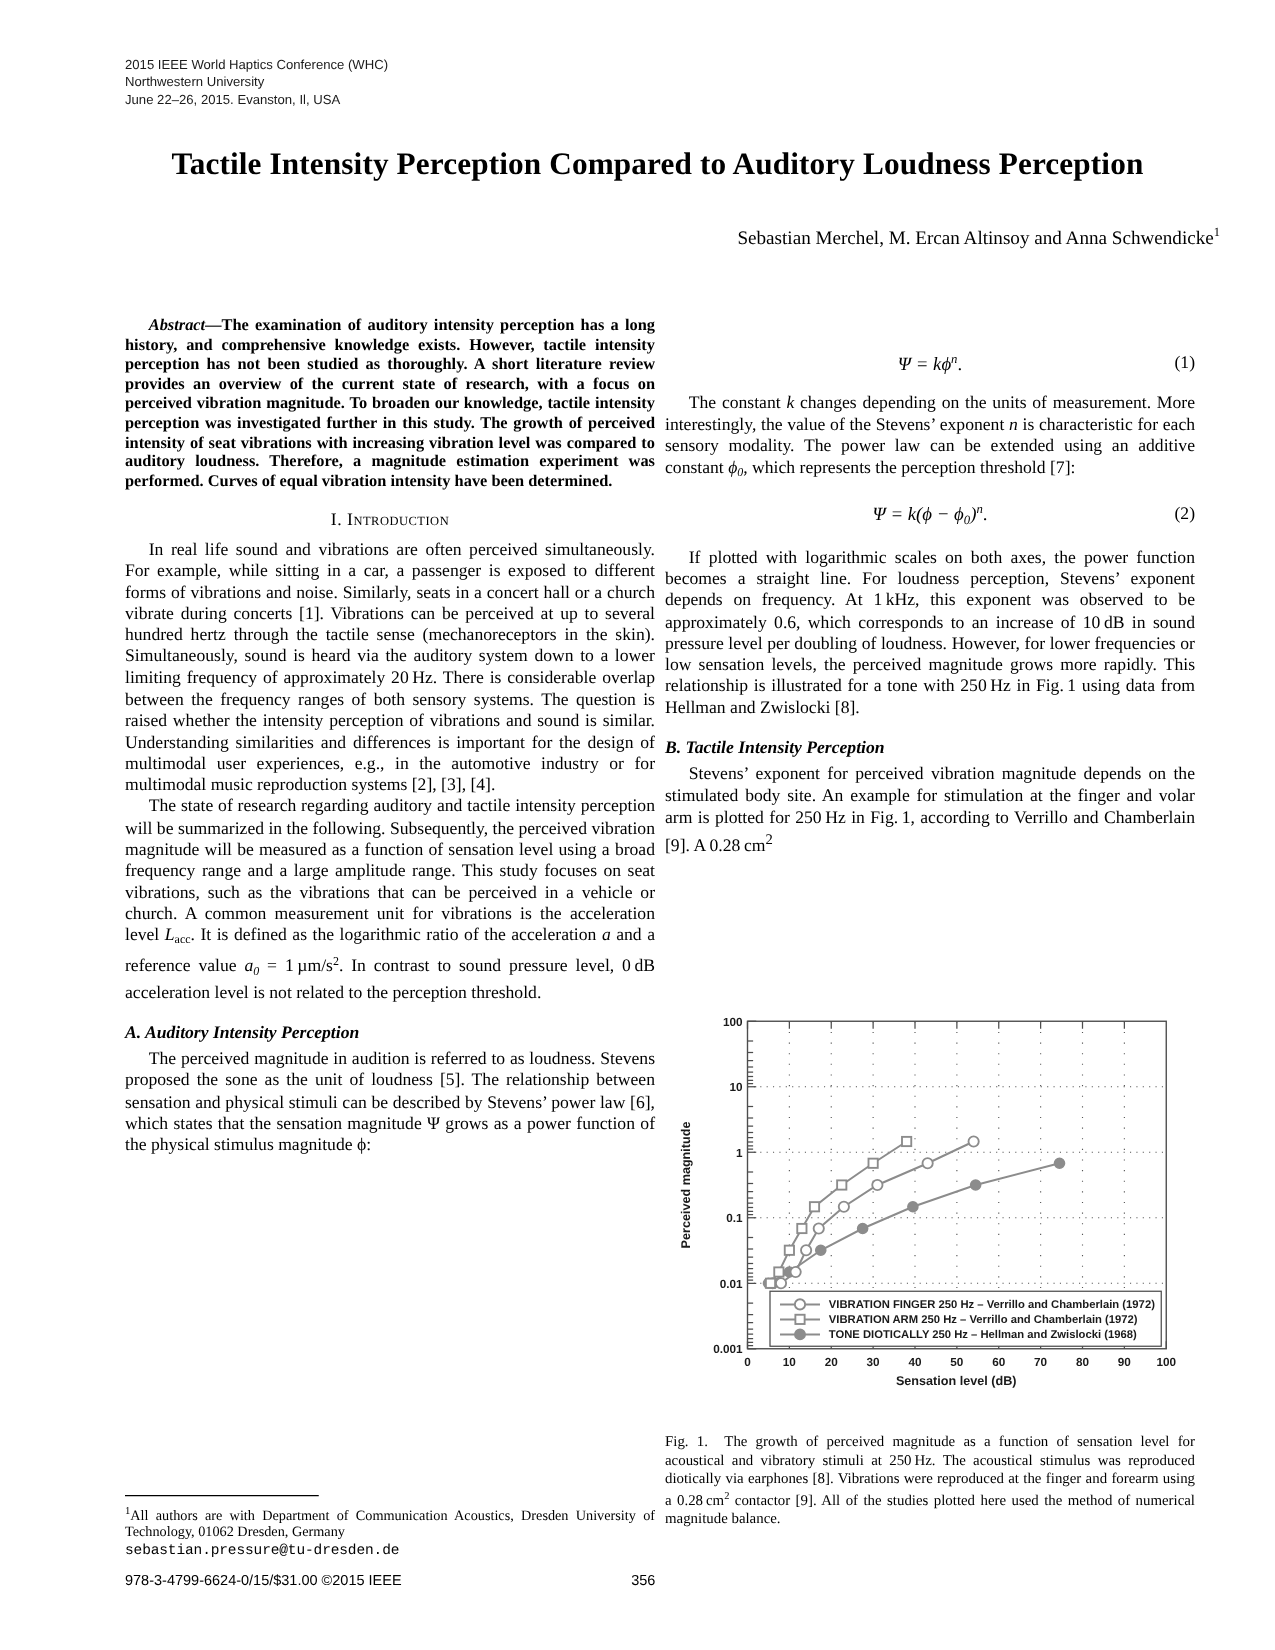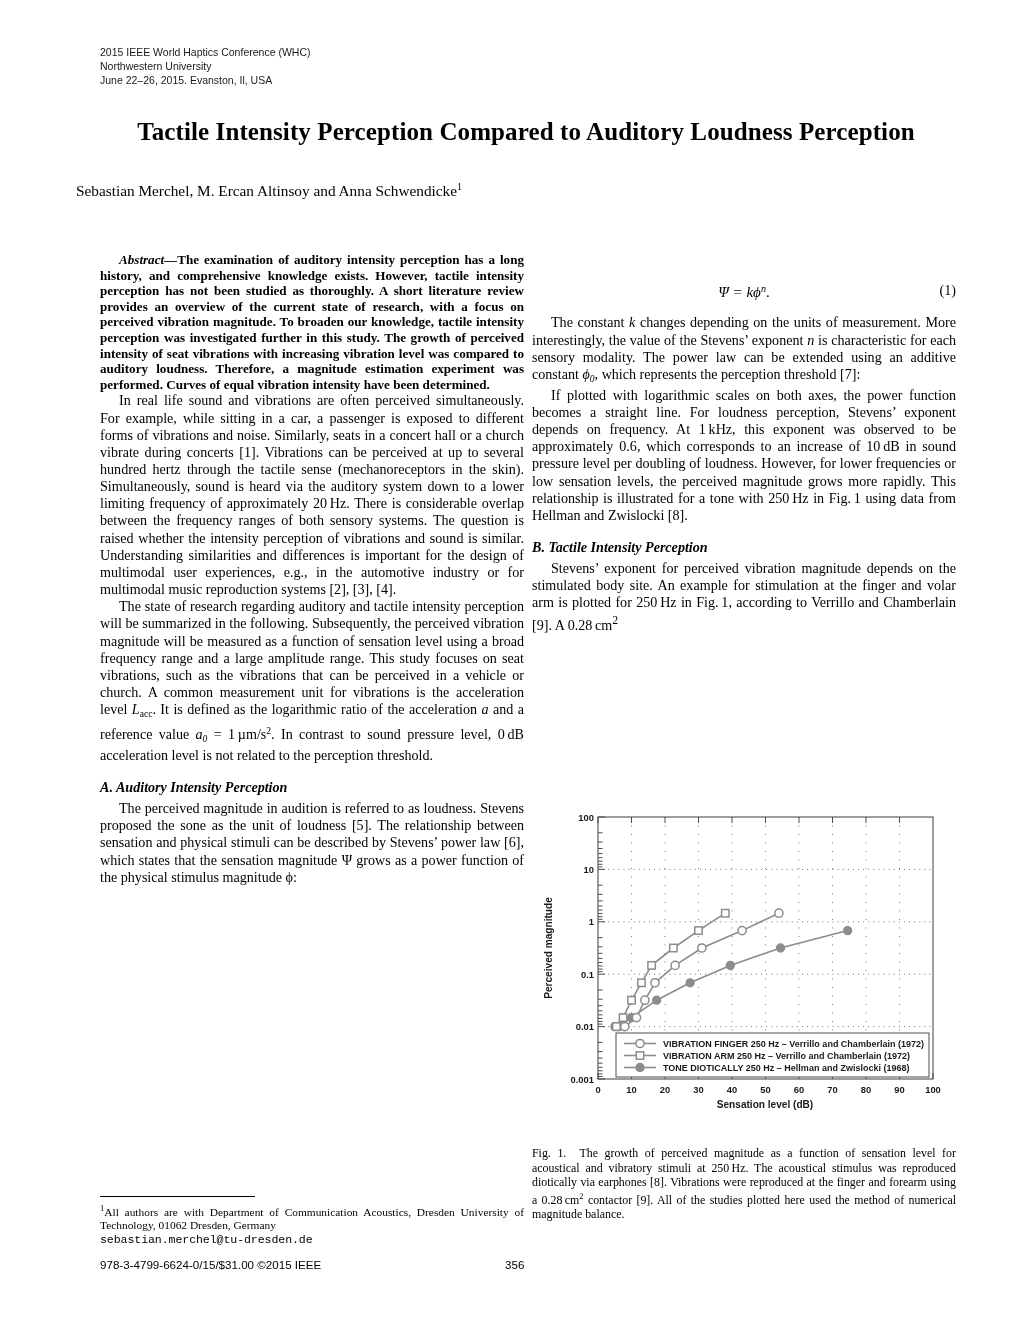--- a/index.html
+++ b/index.html
@@ -43,21 +43,21 @@
     font-size: 25px;
     font-weight: bold;
     letter-spacing: 0.1px;
     color: #000;
   }
   .authors {
     position: absolute;
     left: 60px;
     top: 181px;
     width: 900px;
-    text-align: left;
+    text-align: right;
     font-size: 15.3px;
   }
   .authors sup { font-size: 10px; vertical-align: super; }
 
   
   .col {
     position: absolute;
     top: 252px;
     width: 424px;
     font-size: 14.1px;
@@ -228,20 +228,21 @@
   <div class="doc-title">Tactile Intensity Perception Compared to Auditory Loudness Perception</div>
 
   <div class="authors">
     <span>Sebastian Merchel, M. Ercan Altinsoy and Anna Schwendicke</span><sup>1</sup>
   </div>
 
   <div class="col col-left">
 
     <p class="abstract"><span class="abs-lead">Abstract—</span><span>The examination of auditory intensity perception has a long history, and comprehensive knowledge exists. However, tactile intensity perception has not been studied as thoroughly. A short literature review provides an overview of the current state of research, with a focus on perceived vibration magnitude. To broaden our knowledge, tactile intensity perception was investigated further in this study. The growth of perceived intensity of seat vibrations with increasing vibration level was compared to auditory loudness. Therefore, a magnitude estimation experiment was performed. Curves of equal vibration intensity have been determined.</span></p>
 
+    <h2 class="sec-head">I.  Introduction</h2>
 
     <p class="body-par">In real life sound and vibrations are often perceived simultaneously. For example, while sitting in a car, a passenger is exposed to different forms of vibrations and noise. Similarly, seats in a concert hall or a church vibrate during concerts [1]. Vibrations can be perceived at up to several hundred hertz through the tactile sense (mechanoreceptors in the skin). Simultaneously, sound is heard via the auditory system down to a lower limiting frequency of approximately 20 Hz. There is considerable overlap between the frequency ranges of both sensory systems. The question is raised whether the intensity perception of vibrations and sound is similar. Understanding similarities and differences is important for the design of multimodal user experiences, e.g., in the automotive industry or for multimodal music reproduction systems [2], [3], [4].</p>
 
     <p class="body-par"><span>The state of research regarding auditory and tactile intensity perception will be summarized in the following. Subsequently, the perceived vibration magnitude will be measured as a function of sensation level using a broad frequency range and a large amplitude range. This study focuses on seat vibrations, such as the vibrations that can be perceived in a vehicle or church. A common measurement unit for vibrations is the acceleration level </span><span class="mathit">L<span class="sub mathrm">acc</span></span><span>. It is defined as the logarithmic ratio of the acceleration </span><span class="mathit">a</span><span> and a reference value </span><span class="mathit">a<span class="sub">0</span></span><span> = 1 µm/s<span class="sup">2</span></span><span>. In contrast to sound pressure level, 0 dB acceleration level is not related to the perception threshold.</span></p>
 
 
     <h3 class="subsec-head">A.  Auditory Intensity Perception</h3>
 
     <p class="body-par">The perceived magnitude in audition is referred to as loudness. Stevens proposed the sone as the unit of loudness [5]. The relationship between sensation and physical stimuli can be described by Stevens’ power law [6], which states that the sensation magnitude Ψ grows as a power function of the physical stimulus magnitude ϕ:</p>
   </div>
@@ -249,20 +250,25 @@
   <div class="col col-right">
 
     <div class="eq-block" style="margin-top:28px;">
       <span class="mathit">Ψ</span>
       <span class="mathit"><span>= kϕ</span><span class="sup">n</span><span class="mathrm">.</span></span>
       <span class="eq-num">(1)</span>
     </div>
 
     <p class="body-par"><span>The constant </span><span class="mathit">k</span><span> changes depending on the units of measurement. More interestingly, the value of the Stevens’ exponent </span><span class="mathit">n</span><span> is characteristic for each sensory modality. The power law can be extended using an additive constant </span><span class="mathit">ϕ<span class="sub">0</span></span><span>, which represents the perception threshold [7]:</span></p>
 
+    <div class="eq-block">
+      <span class="mathit">Ψ</span>
+      <span class="mathit"><span>= k(ϕ − ϕ</span><span class="sub">0</span><span>)</span><span class="sup">n</span><span class="mathrm">.</span></span>
+      <span class="eq-num">(2)</span>
+    </div>
 
     <p class="body-par">If plotted with logarithmic scales on both axes, the power function becomes a straight line. For loudness perception, Stevens’ exponent depends on frequency. At 1 kHz, this exponent was observed to be approximately 0.6, which corresponds to an increase of 10 dB in sound pressure level per doubling of loudness. However, for lower frequencies or low sensation levels, the perceived magnitude grows more rapidly. This relationship is illustrated for a tone with 250 Hz in Fig. 1 using data from Hellman and Zwislocki [8].</p>
 
     <h3 class="subsec-head">B.  Tactile Intensity Perception</h3>
 
     <p class="body-par"><span>Stevens’ exponent for perceived vibration magnitude depends on the stimulated body site. An example for stimulation at the finger and volar arm is plotted for 250 Hz in Fig. 1, according to Verrillo and Chamberlain [9]. A 0.28 cm</span><sup>2</sup></p>
   </div>
 
   <div class="figure-wrap">
     <svg width="424" height="322" viewBox="0 0 424 322">
@@ -460,19 +466,19 @@
     </svg>
   </div>
 
   <div class="fig-caption">
     <span class="figlabel">Fig. 1.</span>&nbsp;&nbsp;<span>The growth of perceived magnitude as a function of sensation level for acoustical and vibratory stimuli at 250 Hz. The acoustical stimulus was reproduced diotically via earphones [8]. Vibrations were reproduced at the finger and forearm using a 0.28 cm</span><sup>2</sup><span> contactor [9]. All of the studies plotted here used the method of numerical magnitude balance.</span>
   </div>
 
   <div class="footnote-rule"></div>
   <div class="footnote">
     <sup>1</sup><span>All authors are with Department of Communication Acoustics, Dresden University of Technology, 01062 Dresden, Germany</span><br>
-    <span class="mono">sebastian.merchel@tu-dresden.de</span>
+    <span class="mono">sebastian.pressure@tu-dresden.de</span>
   </div>
 
   <div class="isbn">978-3-4799-6624-0/15/$31.00 ©2015 IEEE</div>
   <div class="pagenum">356</div>
 
 </div>
 
 </body></html>

